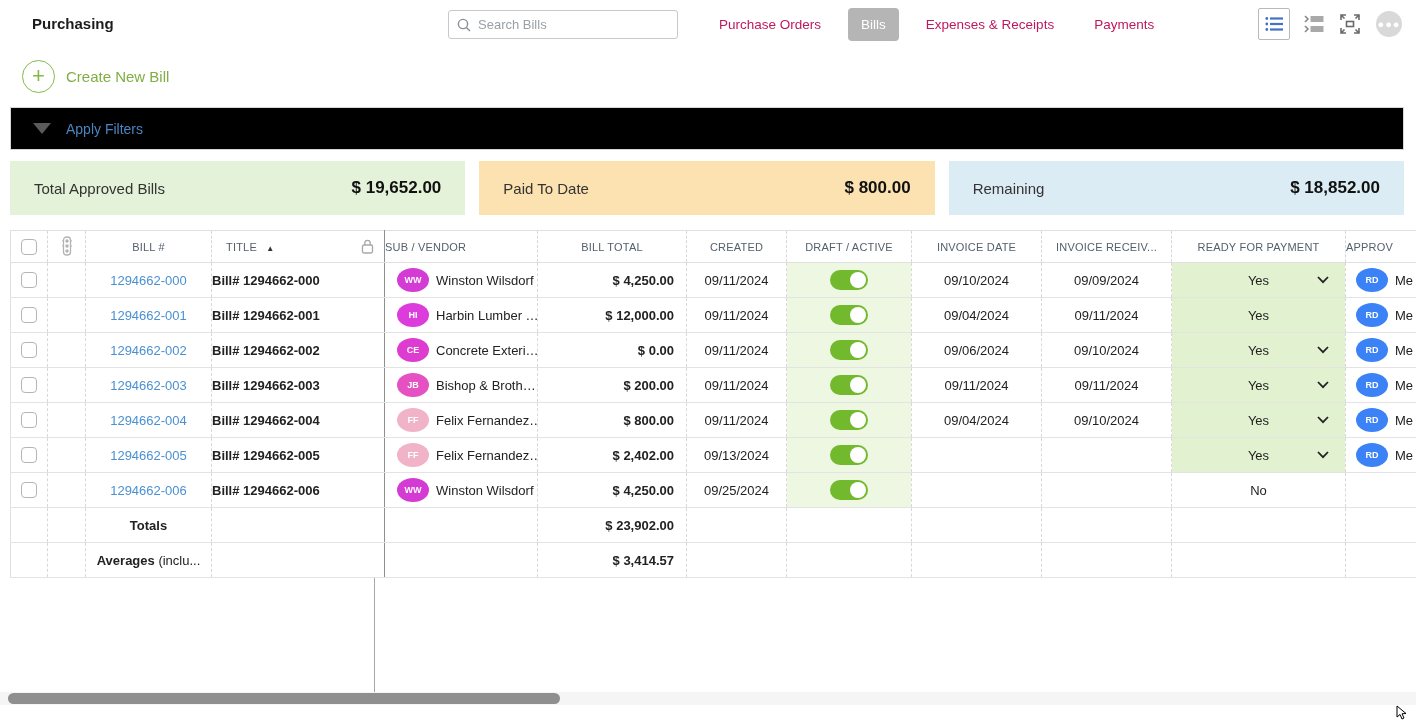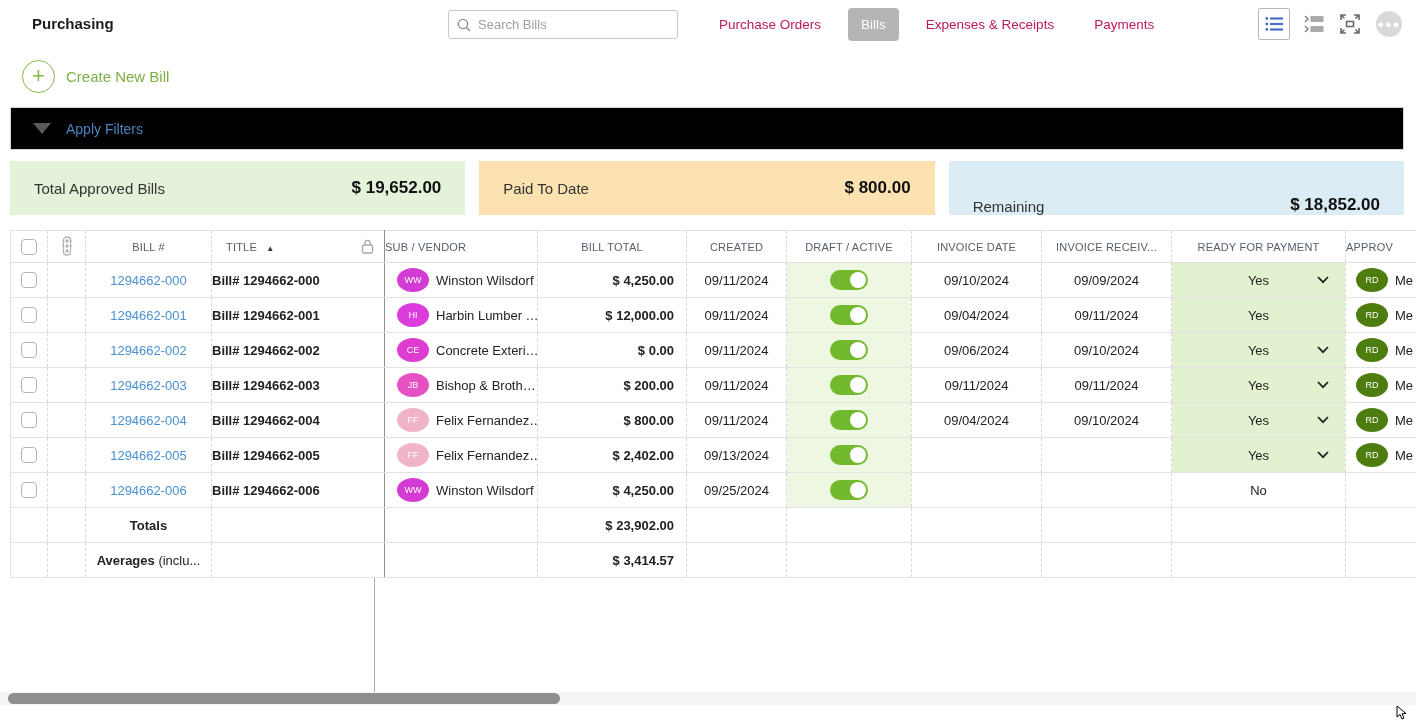--- a/index.html
+++ b/index.html
@@ -35,40 +35,40 @@
     border-top:11px solid #5a5a5a; }
   .filters-label { color:#4a85c2; font-size:14px; }
   
   .cards { display:flex; gap:14px; margin:11px 12px 15px 10px; }
   .card { flex:1; height:54px; display:flex; align-items:center; justify-content:space-between;
     padding:0 24px; }
   .card .lbl { font-size:15px; color:#333; }
   .card .val { font-size:17px; font-weight:bold; color:#111; }
   .card-green { background:#e3f2d8; }
   .card-orange { background:#fbe2b0; }
-  .card-blue { background:#dcecf4;align-items:flex-end; }
+  .card-blue { background:#dcecf4; }
   
   .table-wrap { margin:14px 0 0 10px; width:1406px; overflow:hidden; }
   table { border-collapse:collapse; table-layout:fixed; width:1415px; }
   th, td { border-right:1px dashed #d8d8d8; overflow:hidden; white-space:nowrap; }
   th { height:32px; font-size:11px; font-weight:normal; color:#55606b; text-align:center;
     border-top:1px solid #e0e0e0; border-bottom:1px solid #e0e0e0; letter-spacing:.2px; }
   td { height:35px; font-size:13px; border-bottom:1px solid #e3e3e3; text-align:center; }
   .c-first { border-left:1px solid #e0e0e0; }
   .c-title-b { border-right:1px solid #8f8f8f !important; }
   .h-title { display:flex; align-items:center; justify-content:space-between; padding:0 10px 0 14px; }
   .sortasc { font-size:8px; color:#333; margin-left:6px; }
   td.left, th.left { text-align:left; }
   td.right { text-align:right; padding-right:12px; }
   .bold { font-weight:bold; }
   .bill-link { color:#4a90d2; text-decoration:none; cursor:pointer; }
   .vendor-cell { display:flex; align-items:center; gap:7px; padding-left:12px; }
-  .avatar { width:32px; height:24px; border-radius:50%; color:#fff; font-size:9px; font-weight:normal;
+  .avatar { width:32px; height:24px; border-radius:50%; color:#fff; font-size:9px; font-weight:bold;
     display:inline-flex; align-items:center; justify-content:center; flex:0 0 auto; }
-  .avatar-teal { background:#4d7c0f; }
+  .avatar-teal { background:#3b82f6; }
   .cell-draft { background:#edf7e1; }
   .toggle { display:inline-block; width:38px; height:20px; border-radius:10px; background:#72b92e;
     position:relative; vertical-align:middle; cursor:pointer; }
   .toggle .knob { position:absolute; right:2px; top:2px; width:16px; height:16px; border-radius:50%; background:#fff; }
   .cell-ready { position:relative; }
   .cell-ready.green { background:#e2f1d0; }
   .cell-ready .chev { position:absolute; right:16px; top:13px; }
   .approver-wrap { display:flex; align-items:center; gap:7px; padding-left:10px; }
   .checkbox { display:inline-block; width:16px; height:16px; border:1.5px solid #b5b5b5;
     border-radius:4px; background:#fff; cursor:pointer; vertical-align:middle; }

